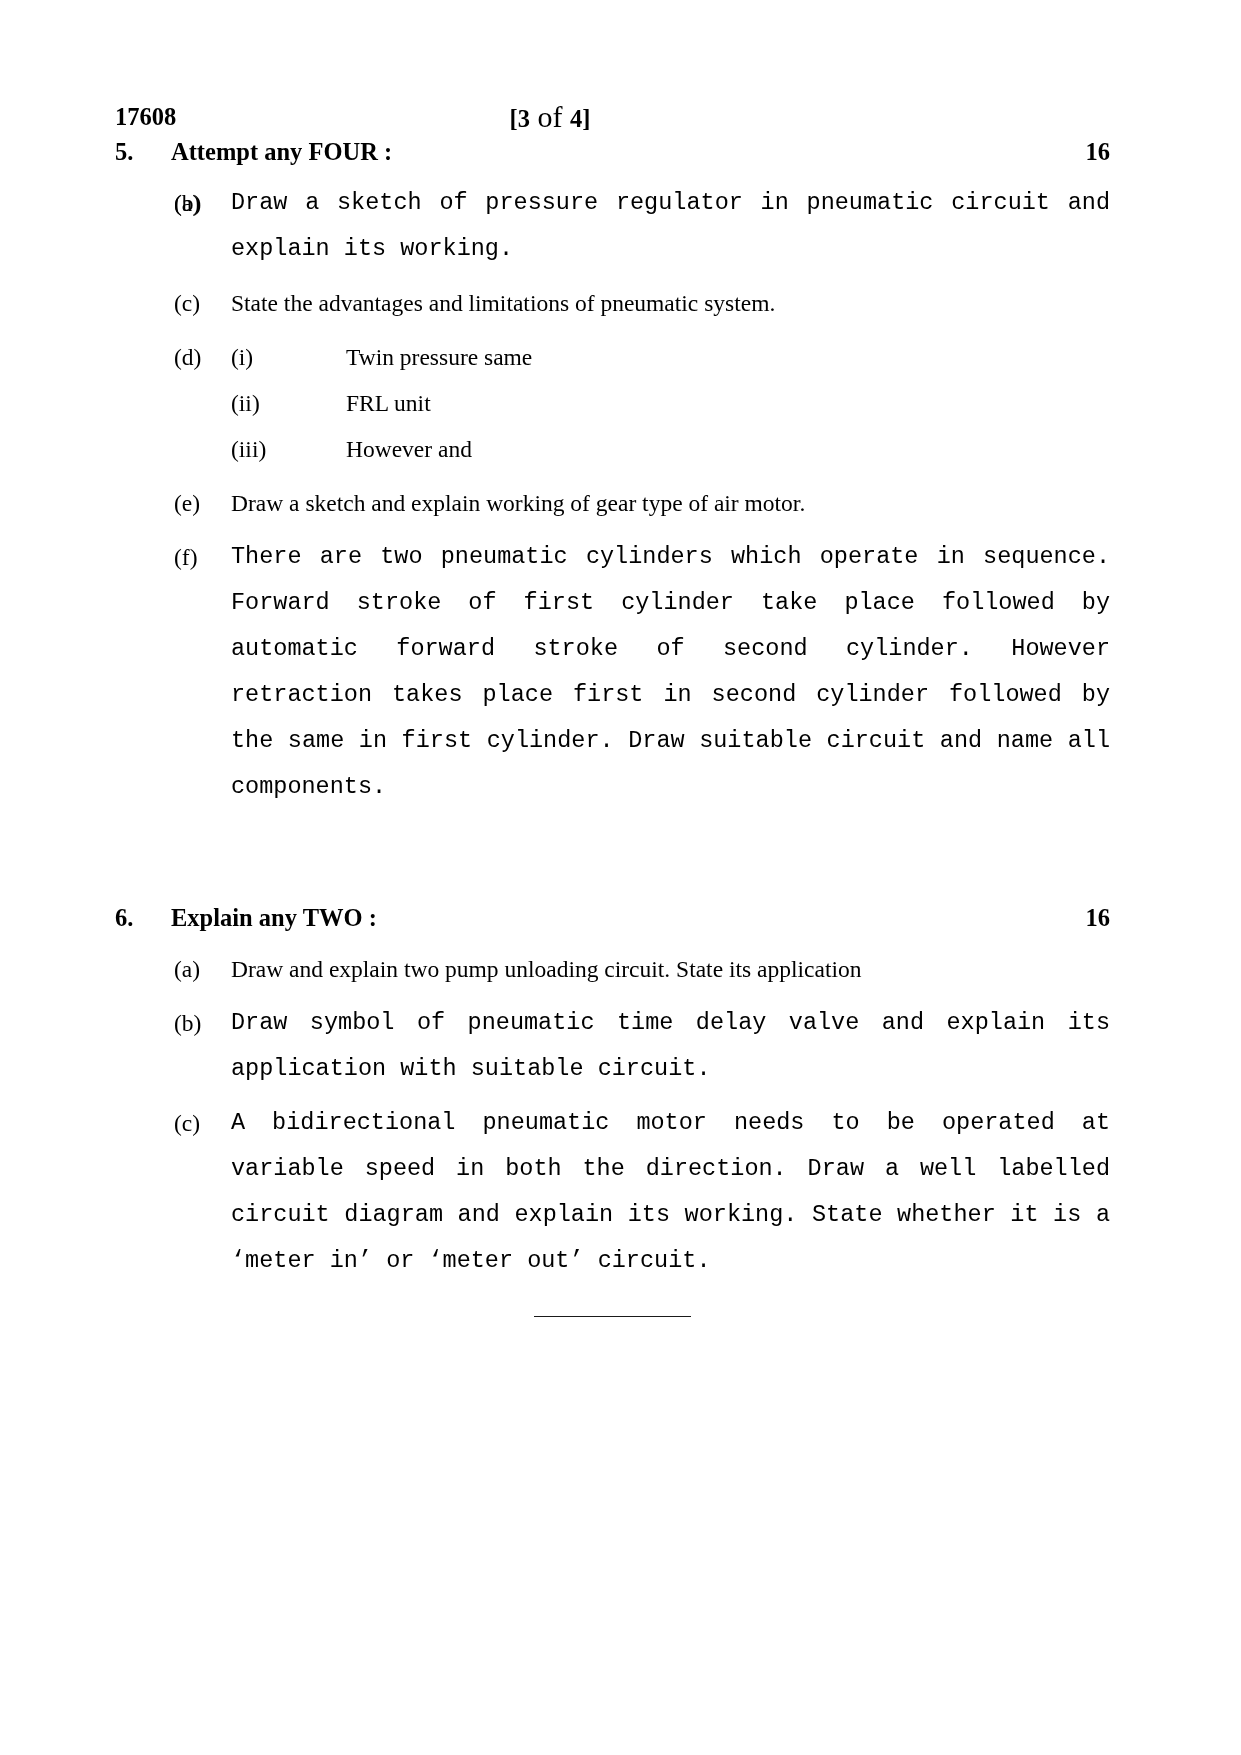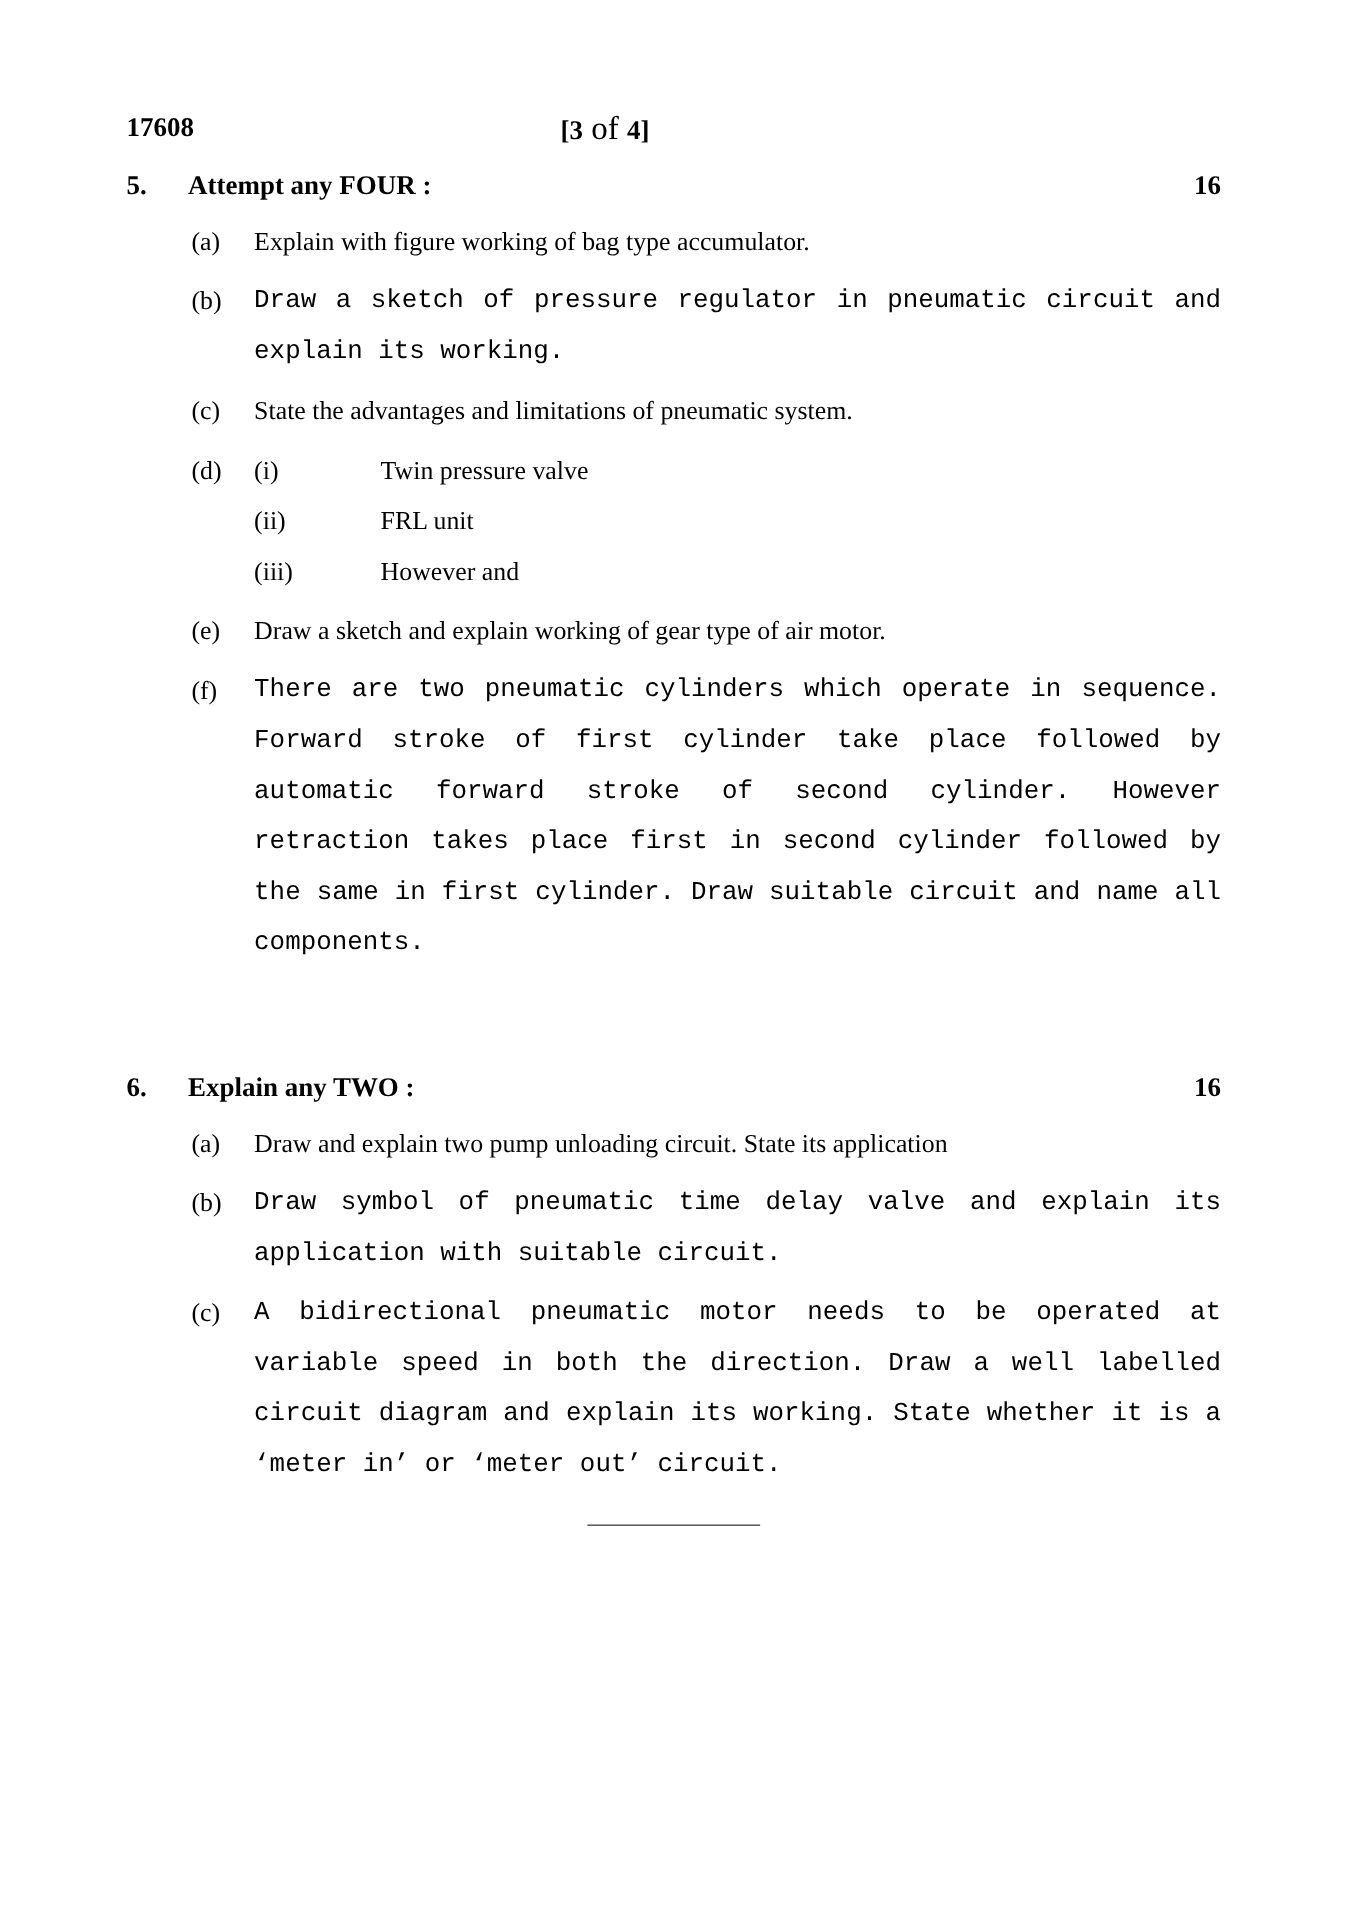--- a/index.html
+++ b/index.html
@@ -26,21 +26,20 @@
     width: 995px;
   }
 
   
   .doc-header {
     position: relative;
     height: 34px;
     font-size: 24.5px;
     font-weight: bold;
     line-height: 34px;
-    margin-bottom: 17px;
   }
   .doc-header .code {
     position: absolute;
     left: 0;
     top: 0;
   }
   .doc-header .page-of {
     position: absolute;
     left: 0;
     top: 0;
@@ -152,39 +151,38 @@
     </div>
 
     <div class="q-head">
       <span class="q-num">5.</span>
       <span class="q-title">Attempt any FOUR :</span>
       <span class="q-marks">16</span>
     </div>
 
     <div class="item">
       <span class="label">(a)</span>
-      <span class="body">Explain with figure working of bag type accumulator.</span>
     </div>
 
     <div class="item">
       <span class="label">(b)</span>
       <span class="body justify">Draw a sketch of pressure regulator in pneumatic circuit and explain its working.</span>
     </div>
 
     <div class="item">
       <span class="label">(c)</span>
       <span class="body">State the advantages and limitations of pneumatic system.</span>
     </div>
 
     <div class="item">
       <span class="label">(d)</span>
       <div class="sublist">
         <div class="subitem">
           <span class="label">(i)</span>
-          <span class="body">Twin pressure valve</span>
+          <span class="body">Twin pressure same</span>
         </div>
         <div class="subitem">
           <span class="label">(ii)</span>
           <span class="body">FRL unit</span>
         </div>
         <div class="subitem">
           <span class="label">(iii)</span>
           <span class="body">However and</span>
         </div>
       </div>

